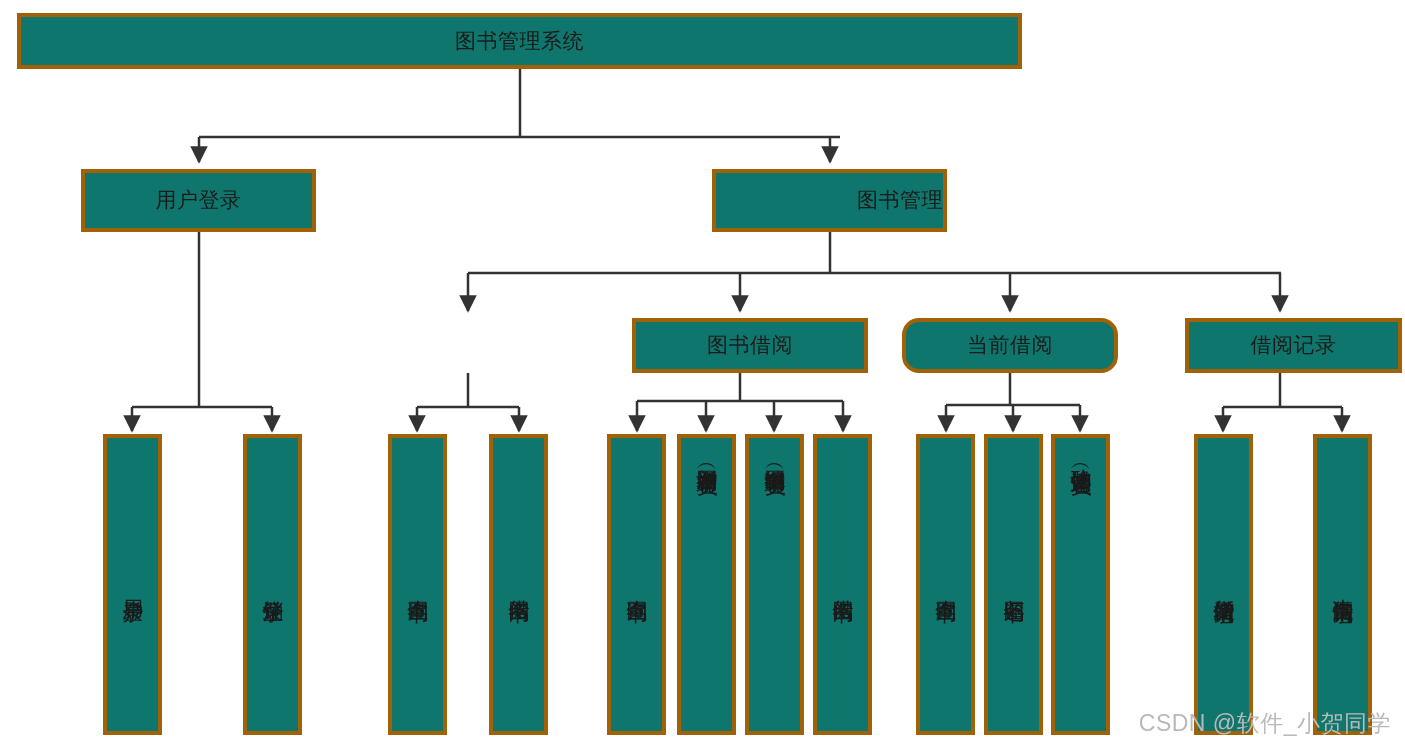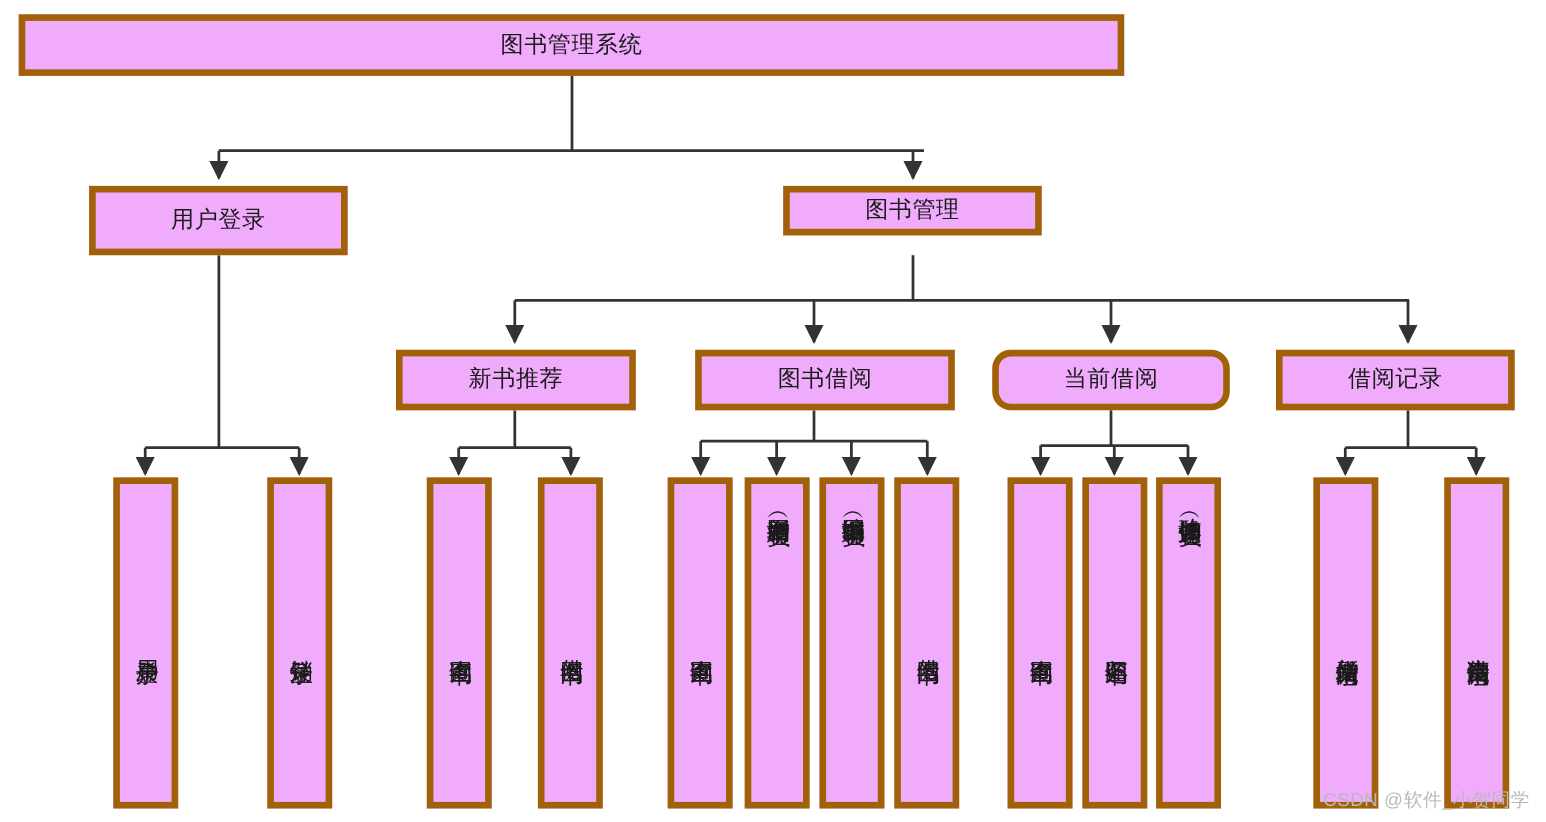--- a/index.html
+++ b/index.html
@@ -20,22 +20,22 @@
   #edges {
     position: absolute;
     left: 0;
     top: 0;
     width: 1405px;
     height: 747px;
   }
   .node {
     position: absolute;
     box-sizing: border-box;
-    border: 6px solid #a16207;
-    background: #f0abfc;
+    border: 4px solid #a16207;
+    background: #0f766e;
     display: flex;
     align-items: center;
     justify-content: center;
     color: #1a1a1a;
   }
   .node .label {
     font-size: 21px;
     line-height: 1.25;
     letter-spacing: 0.5px;
     white-space: nowrap;
@@ -54,21 +54,21 @@
     white-space: nowrap;
   }
   .node.vert.center-v {
     align-items: center;
     padding-top: 0;
   }
   .watermark {
     position: absolute;
     right: 14px;
     bottom: 8px;
-    font-size: 17px;
+    font-size: 23px;
     color: #b9b9b9;
     letter-spacing: 0.5px;
     white-space: nowrap;
     user-select: none;
   }
 </style>
 </head>
 <body>
 
 <div id="canvas">
@@ -124,37 +124,34 @@
   </svg>
 
   <div class="node" style="left:17px; top:13px; width:1005px; height:56px;">
     <span class="label">图书管理系统</span>
   </div>
 
   <div class="node" style="left:81px; top:169px; width:235px; height:63px;">
     <span class="label">用户登录</span>
   </div>
 
-  <div class="node" style="left:712px; top:169px; width:235px; height:45px;">
+  <div class="node" style="left:712px; top:169px; width:235px; height:63px;justify-content:flex-end;">
     <span class="label">图书管理</span>
   </div>
 
-  <div class="node" style="left:360px; top:318px; width:218px; height:55px;">
-    <span class="label">新书推荐</span>
-  </div>
 
   <div class="node" style="left:632px; top:318px; width:236px; height:55px;">
     <span class="label">图书借阅</span>
   </div>
 
   <div class="node" style="left:902px; top:318px; width:216px; height:55px;border-radius:17px;">
     <span class="label">当前借阅</span>
   </div>
 
-  <div class="node" style="left:1160px; top:318px; width:217px; height:55px;">
+  <div class="node" style="left:1185px; top:318px; width:217px; height:55px;">
     <span class="label">借阅记录</span>
   </div>
 
   <div class="node vert center-v" style="left:103px; top:434px; width:59px; height:301px;">
     <span class="label">用户登录</span>
   </div>
 
   <div class="node vert center-v" style="left:243px; top:434px; width:59px; height:301px;">
     <span class="label">注销登录</span>
   </div>

